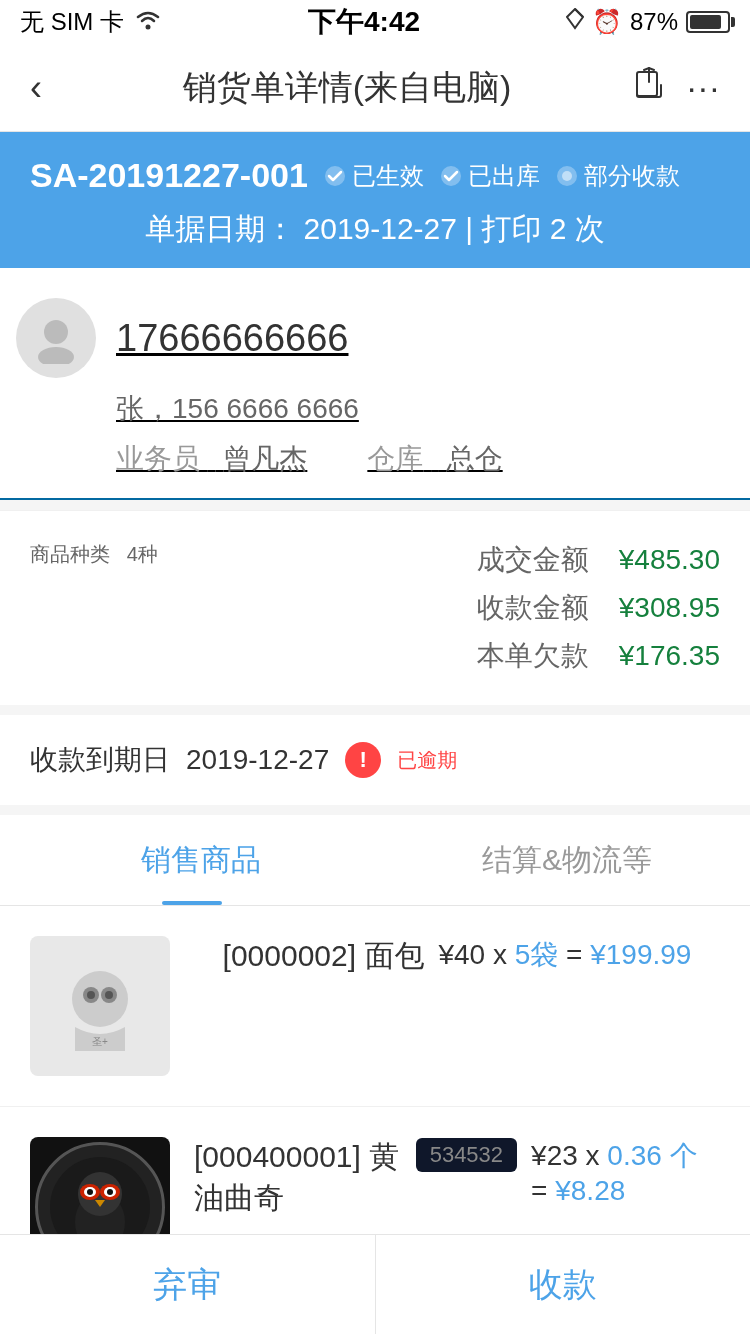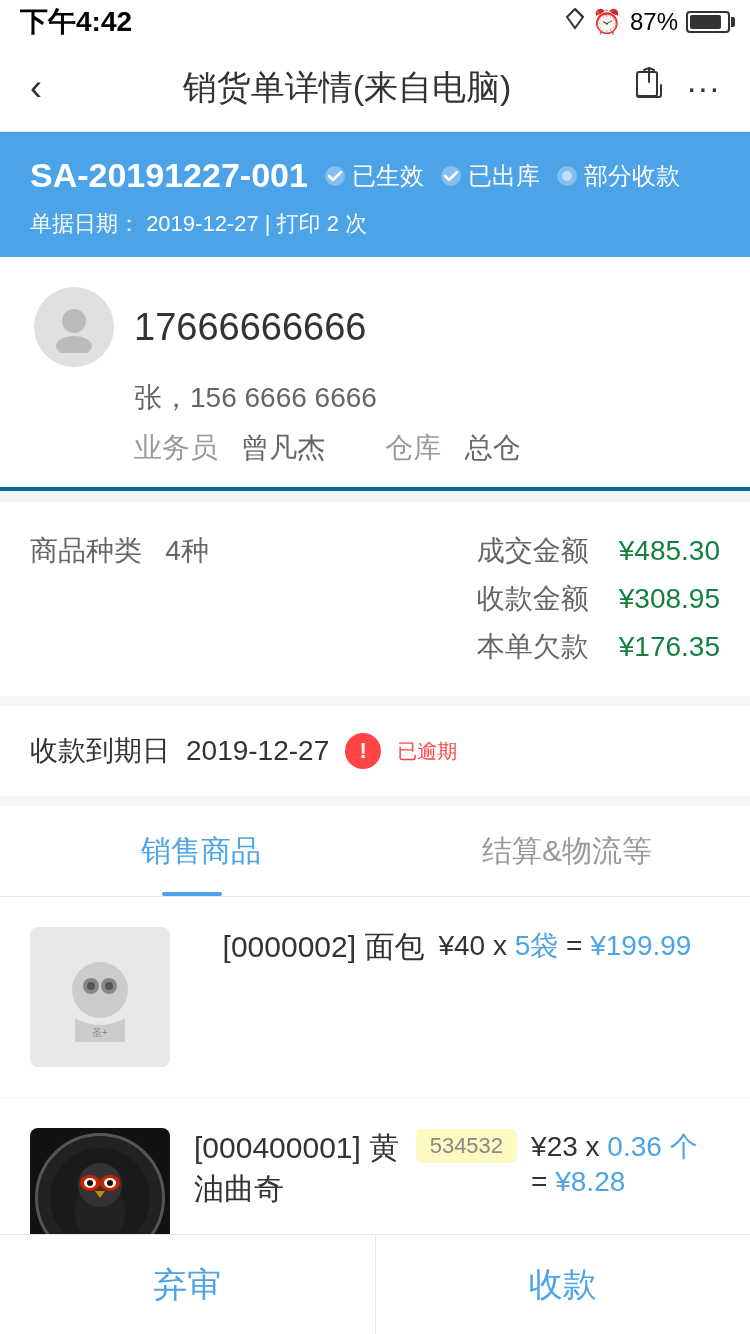--- a/index.html
+++ b/index.html
@@ -105,30 +105,32 @@
     }
     .banner-badge {
       display: inline-flex;
       align-items: center;
       gap: 6px;
       font-size: 24px;
       font-weight: 400;
       color: #fff;
     }
     .banner-date {
-      font-size: 22px;
+      font-size: 30px;
       color: #fff;
+      text-align: center;
     }
 
     
     .customer-section {
       background: #fff;
-      padding: 30px 34px 20px;
-      border-bottom: 4px solid #0369a1;
+      padding: 30px 16px 20px;
+      border-bottom: 2px solid #0369a1;
       margin-bottom: 0;
+      text-decoration: underline;
     }
     .customer-row {
       display: flex;
       align-items: center;
       gap: 20px;
       margin-bottom: 12px;
     }
     .customer-avatar {
       width: 80px;
       height: 80px;
@@ -170,21 +172,21 @@
       background: #fff;
       padding: 30px;
       border-top: 1px solid #f0f0f0;
       border-bottom: 10px solid #f5f5f5;
       display: flex;
       justify-content: space-between;
       align-items: flex-start;
     }
     .stats-left { }
     .stats-item {
-      font-size: 28px;
+      font-size: 20px;
       color: #666;
     }
     .stats-right {
       display: flex;
       flex-direction: column;
       gap: 10px;
       align-items: flex-end;
     }
     .stats-row {
       display: flex;
@@ -280,21 +282,21 @@
       font-weight: 500;
     }
     .product-price-row {
       font-size: 28px;
       color: #333;
     }
     .product-qty { color: #4DA3E8; }
     .product-total { color: #4DA3E8; font-weight: 500; }
     .product-sku-badge {
       display: inline-block;
-      background: #fef9c3;
+      background: #0f172a;
       color: #888;
       font-size: 22px;
       padding: 4px 14px;
       border-radius: 6px;
     }
 
     
     .bottom-bar {
       position: fixed;
       bottom: 0;
@@ -354,20 +356,31 @@
       justify-content: center;
       flex-shrink: 0;
     }
 
     .separator { height: 10px; background: #f5f5f5; }
   </style>
 </head>
 <body>
 
 <div class="status-bar">
+  <div class="status-bar-left">
+    <span>无 SIM 卡</span>
+    <span>
+      <svg width="28" height="22" viewBox="0 0 28 22">
+        <path d="M14 18 Q14 18 14 18" fill="#333"></path>
+        <path d="M8 13 Q14 7 20 13" fill="none" stroke="#333" stroke-width="2.5" stroke-linecap="round"></path>
+        <path d="M4 9 Q14 1 24 9" fill="none" stroke="#333" stroke-width="2.5" stroke-linecap="round"></path>
+        <circle cx="14" cy="19" r="2.5" fill="#333"></circle>
+      </svg>
+    </span>
+  </div>
   <div class="status-bar-center">下午4:42</div>
   <div class="status-bar-right">
     <span>
       <svg width="18" height="22" viewBox="0 0 18 22">
         <path d="M9 1 L17 9 L9 20 L1 9 Z" fill="none" stroke="#333" stroke-width="2"></path>
         <path d="M9 1 L17 9" fill="none" stroke="#333" stroke-width="2"></path>
       </svg>
     </span>
     <span>⏰</span>
     <span>87%</span>

